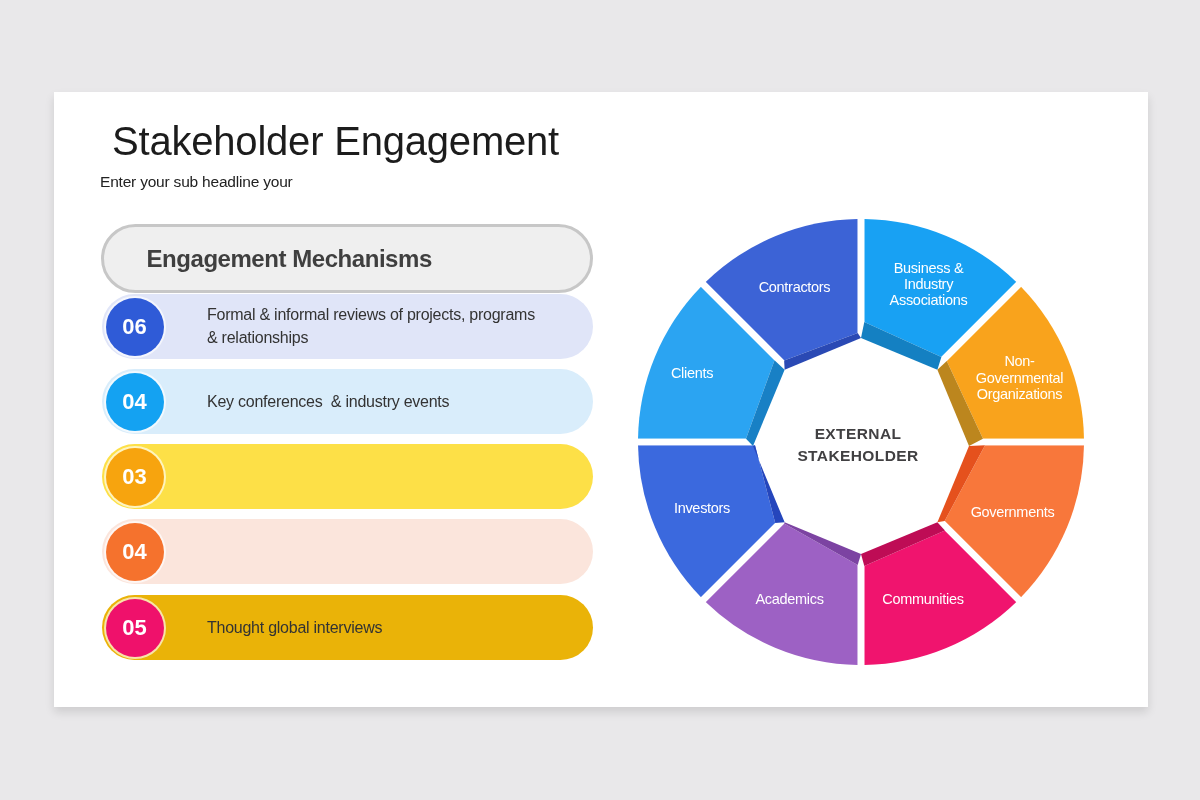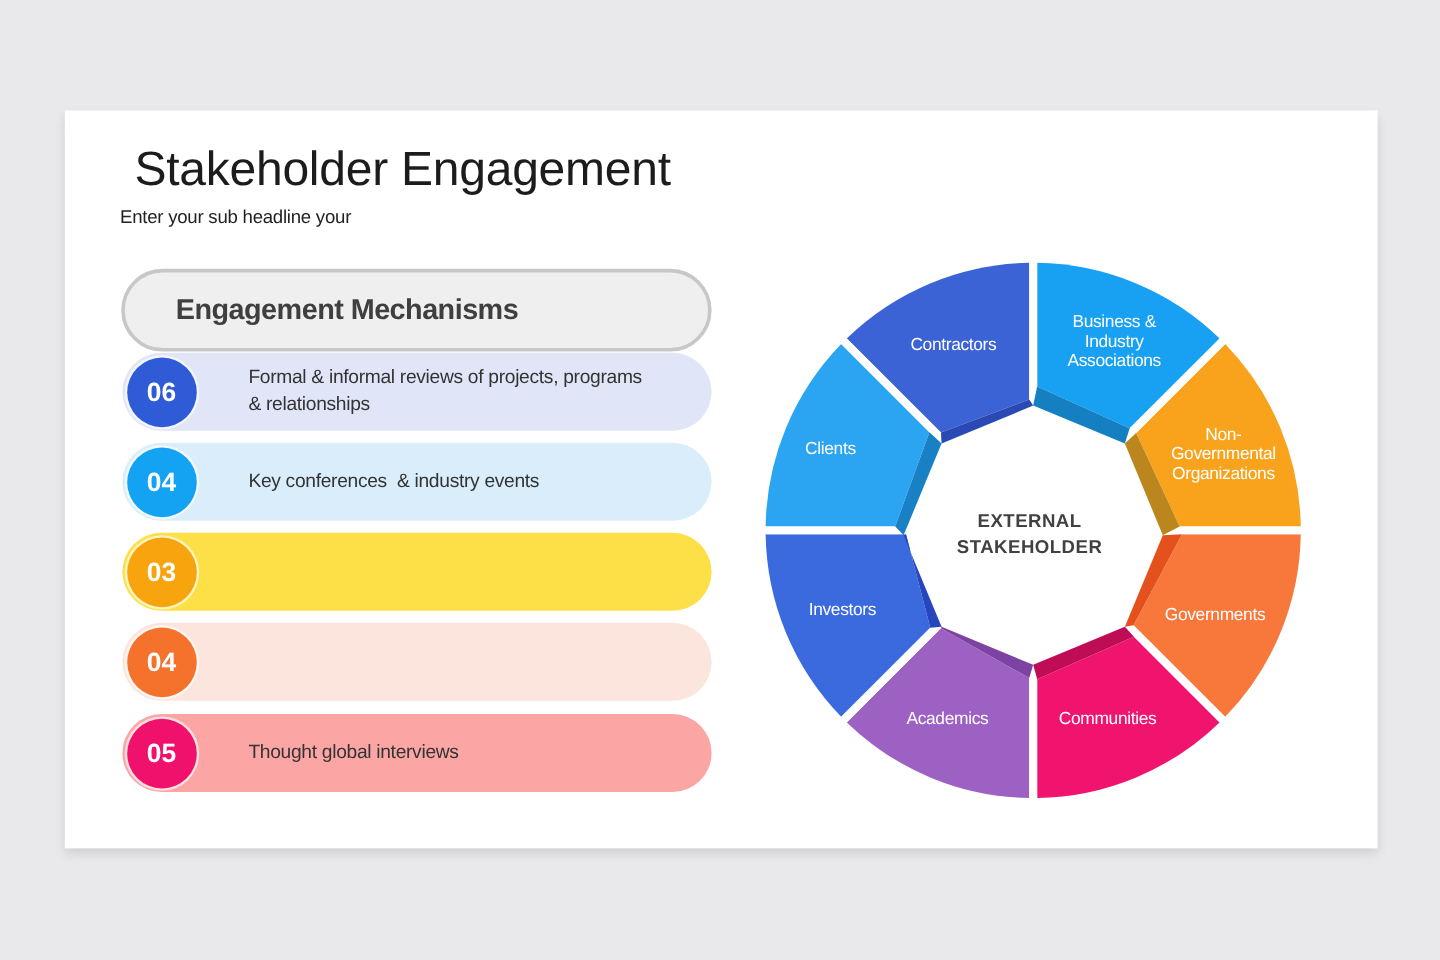--- a/index.html
+++ b/index.html
@@ -60,21 +60,21 @@
 <div class="row" style="top:368.8px;background:#D9EDFB;">
   <div class="num" style="background:#14A2F2;">04</div>
   <div class="rtxt">Key conferences&nbsp; &amp; industry events</div>
 </div>
 <div class="row" style="top:444.0px;background:#fde047;">
   <div class="num" style="background:#F7A40E;">03</div>
 </div>
 <div class="row" style="top:519.2px;background:#FBE5DC;">
   <div class="num" style="background:#F5722D;">04</div>
 </div>
-<div class="row" style="top:594.5px;background:#fca5a5;">
+<div class="row" style="top:594.5px;background:#eab308;">
   <div class="num" style="background:#EF116B;">05</div>
   <div class="rtxt">Thought global interviews</div>
 </div>
 <svg width="1200" height="800" style="position:absolute;left:0;top:0;">
 <path d="M864.30,219.02 A223.0,223.0 0 0 1 1016.33,282.00 L941.40,356.94 L864.30,322.00 Z" fill="#18A1F3"></path>
 <path d="M1021.00,286.67 A223.0,223.0 0 0 1 1083.98,438.70 L983.00,438.70 L946.77,360.89 Z" fill="#F9A31C"></path>
 <path d="M1083.98,445.30 A223.0,223.0 0 0 1 1021.00,597.33 L944.65,520.98 L985.00,445.30 Z" fill="#F8773B"></path>
 <path d="M1016.33,602.00 A223.0,223.0 0 0 1 864.30,664.98 L864.30,566.00 L944.93,530.60 Z" fill="#F0146E"></path>
 <path d="M857.70,664.98 A223.0,223.0 0 0 1 705.67,602.00 L784.14,523.53 L857.70,565.00 Z" fill="#9D61C4"></path>
 <path d="M701.00,597.33 A223.0,223.0 0 0 1 638.02,445.30 L755.00,445.30 L775.23,523.11 Z" fill="#3B69DE"></path>

